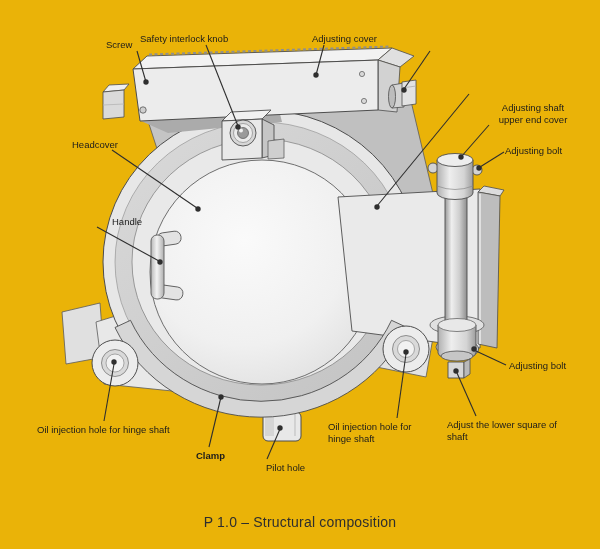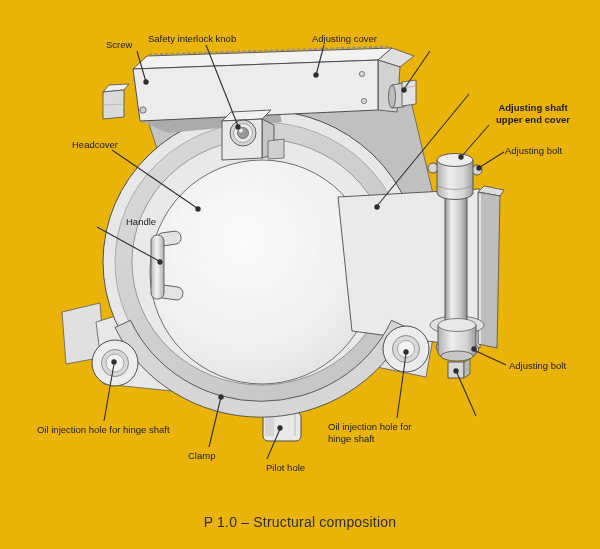--- a/index.html
+++ b/index.html
@@ -7,21 +7,21 @@
     position:relative;width:600px;height:549px;background:#eab308;overflow:hidden;
     font-family:"Liberation Sans",sans-serif;
   }
   #drawing{position:absolute;left:0;top:0;}
   .lbl{
     position:absolute;
     font-size:9.5px;line-height:11.5px;color:#1b1b1b;
     white-space:normal;
   }
   .nowrap{white-space:nowrap;}
-  .ctr{text-align:center;font-weight:bold;}
+  .ctr{text-align:center;}
   #caption{
     position:absolute;left:0;top:514px;width:600px;text-align:center;
     font-size:14px;color:#2e2e2e;letter-spacing:.2px;
   }
 </style>
 </head>
 <body>
 
 <div id="stage">
 
@@ -194,26 +194,27 @@
       <circle cx="114" cy="362" r="2.7"></circle>
       <circle cx="221" cy="397" r="2.7"></circle>
       <circle cx="280" cy="428" r="2.7"></circle>
       <circle cx="406" cy="352" r="2.7"></circle>
       <circle cx="456" cy="371" r="2.7"></circle>
       <circle cx="474" cy="349" r="2.7"></circle>
     </g>
   </svg>
 
   <div class="lbl nowrap" style="left:106px;top:39px;">Screw</div>
-  <div class="lbl nowrap" style="left:148px;top:33px;">Safety interlock knob</div>
+  <div class="lbl nowrap" style="left:140px;top:33px;">Safety interlock knob</div>
   <div class="lbl nowrap" style="left:312px;top:33px;">Adjusting cover</div>
   <div class="lbl ctr" style="left:489px;top:102px;width:88px;">Adjusting shaft upper end cover</div>
   <div class="lbl nowrap" style="left:505px;top:145px;">Adjusting bolt</div>
   <div class="lbl nowrap" style="left:72px;top:139px;text-align:center;">Headcover</div>
-  <div class="lbl nowrap" style="left:78px;top:216px;padding-left:48px;">Handle</div>
+  <div class="lbl nowrap" style="left:64px;top:216px;padding-left:48px;">Handle</div>
   <div class="lbl nowrap" style="left:37px;top:424px;">Oil injection hole for hinge shaft</div>
-  <div class="lbl nowrap" style="left:188px;top:450px;">Clamp</div>
+  <div class="lbl nowrap" style="left:196px;top:450px;font-weight:bold;">Clamp</div>
   <div class="lbl nowrap" style="left:266px;top:462px;">Pilot hole</div>
   <div class="lbl" style="left:328px;top:421px;width:97px;">Oil injection hole for hinge shaft</div>
+  <div class="lbl" style="left:447px;top:419px;width:132px;">Adjust the lower square of shaft</div>
   <div class="lbl nowrap" style="left:509px;top:360px;">Adjusting bolt</div>
 
   <div id="caption">P 1.0 – Structural composition</div>
 </div>
 
 </body></html>

